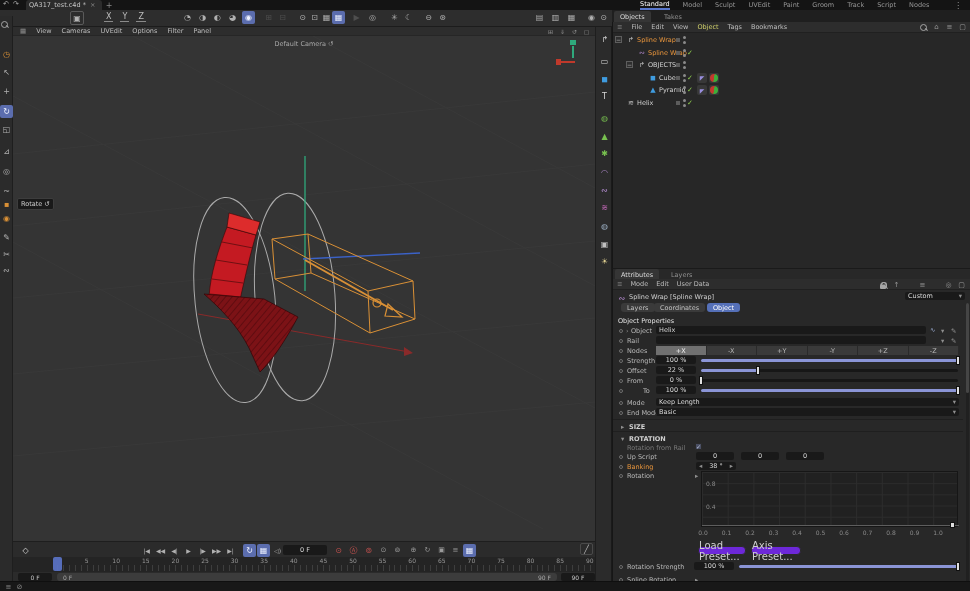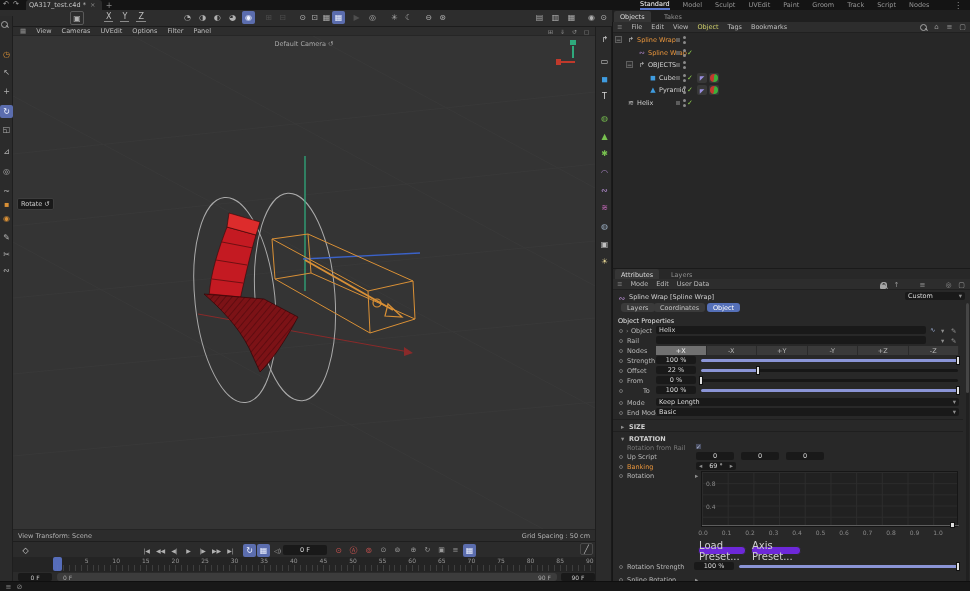--- a/index.html
+++ b/index.html
@@ -267,24 +267,20 @@
         <line x1="548" y1="26" x2="562" y2="26" stroke="#c0392b" stroke-width="2"></line>
         <rect x="543" y="23" width="5" height="6" fill="#c0392b"></rect>
       </g>
     </svg>
 
     <div id="vp-tooltip">
       <span>Rotate</span>
       <span>↺</span>
     </div>
 
-    <div id="vp-info">
-      <span>View Transform: Scene</span>
-      <span>Grid Spacing : 50 cm</span>
-    </div>
   </div>
 
   <div id="right-palette">
       <span class="ico" style="left: 2px; top: 6px; color: rgb(208, 208, 208);">↱</span>
       <span class="ico" style="left: 2px; top: 28px; color: rgb(216, 216, 216);">▭</span>
       <span class="ico" style="left: 2px; top: 46px; color: rgb(63, 156, 224);">◼</span>
       <span class="ico" style="left: 2px; top: 63px; color: rgb(216, 216, 216);">T</span>
       <span class="ico" style="left: 2px; top: 85px; color: rgb(119, 192, 79);">◍</span>
       <span class="ico" style="left: 2px; top: 103px; color: rgb(119, 192, 79);">▲</span>
       <span class="ico" style="left: 2px; top: 120px; color: rgb(119, 192, 79);">✱</span>
@@ -502,21 +498,21 @@
     <div id="upvec" class="abs" style="left:0;top:183px">
         <span class="afield center" style="left: 83px; top: 0px; width: 38px;">0</span>
         <span class="afield center" style="left: 128px; top: 0px; width: 38px;">0</span>
         <span class="afield center" style="left: 173px; top: 0px; width: 38px;">0</span>
       </div>
 
     <span class="adot" style="left:6px;top:196px"></span>
     <span class="alabel" style="left:14px;top:194px;color:#e8953c">Banking</span>
     <span class="afield" style="left:83px;top:193px;width:40px;justify-content:space-between">
       <span style="color:#8f8f8f">◂</span>
-      <span>69 °</span>
+      <span>38 °</span>
       <span style="color:#8f8f8f">▸</span>
     </span>
 
     <span class="adot" style="left:6px;top:205px"></span>
     <span class="alabel" style="left:14px;top:203px">Rotation</span>
     <span class="alabel" style="left:82px;top:203px;color:#8f8f8f">▸</span>
 
     <div id="graph">
       <span class="gylab" style="left:4px;top:8px">0.8</span>
       <span class="gylab" style="left:4px;top:31px">0.4</span>

